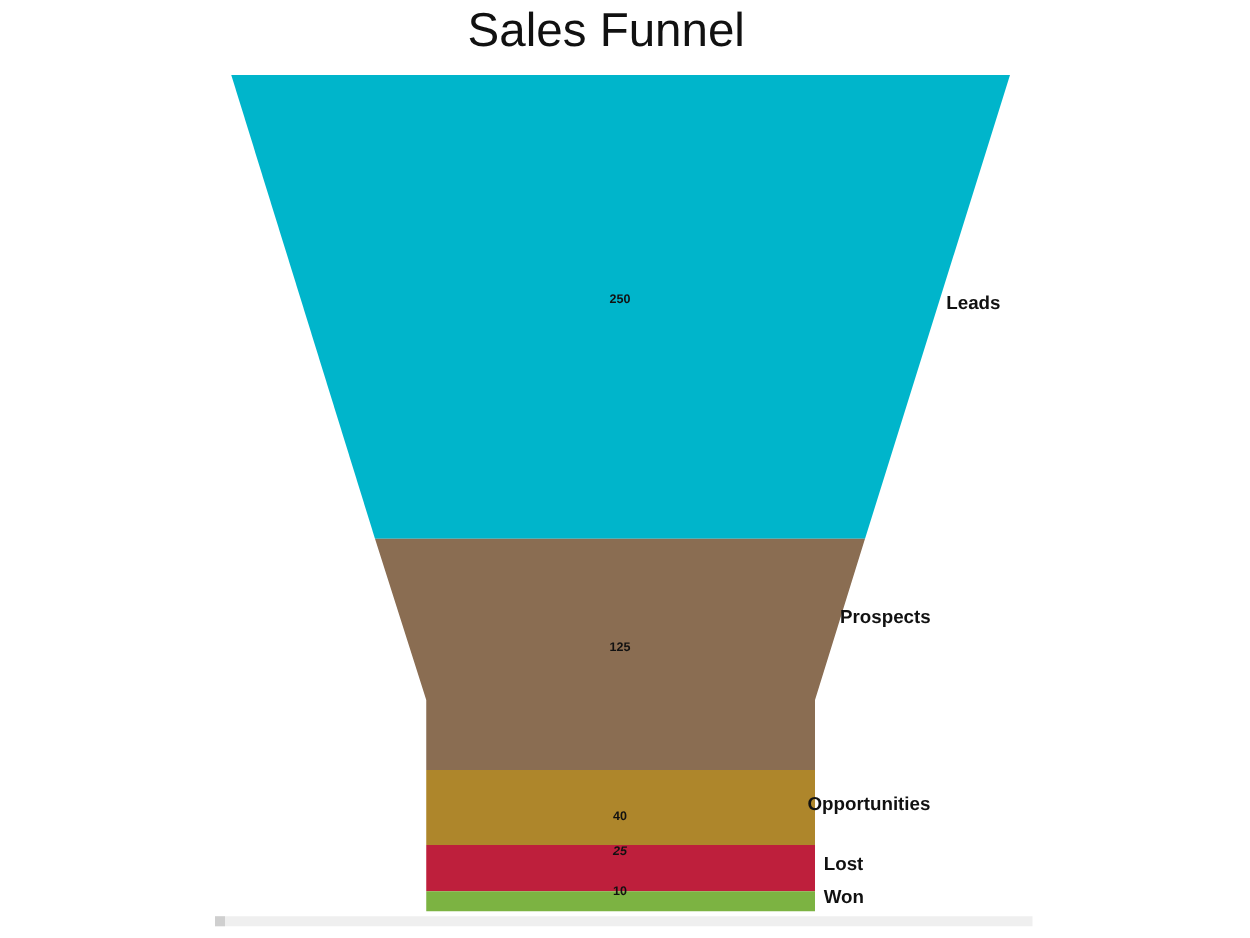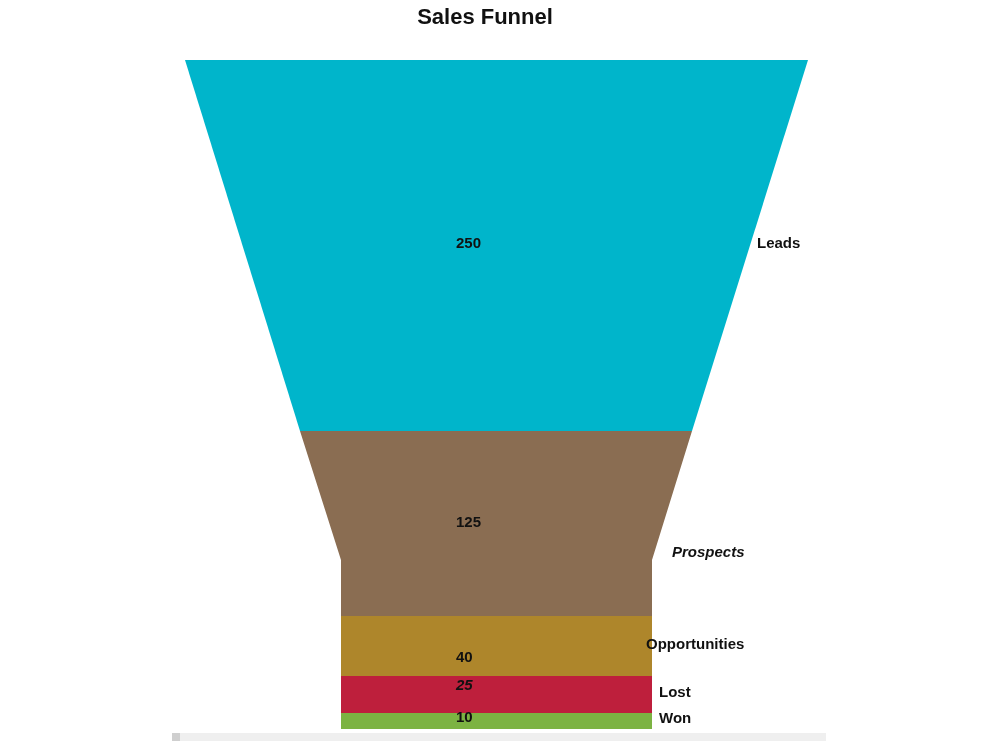--- a/index.html
+++ b/index.html
@@ -1,19 +1,19 @@
 <!DOCTYPE html>
 <html><head>
 <meta charset="utf-8">
 <style>
   html, body { margin:0; padding:0; background:#ffffff; }
   body { width:1000px; height:750px; position:relative; overflow:hidden; font-family:"Liberation Sans", "DejaVu Sans", sans-serif; }
-  .title { position:absolute; left:0; top:4px; width:970px; text-align:center; font-size:22px; font-weight:bold; color:#111; }
+  .title { position:absolute; left:0; top:4px; width:970px; text-align:center; font-size:38px; font-weight:normal; color:#111; }
   svg.funnel { position:absolute; left:0; top:0; }
-  .vlabel { position:absolute; font-size:15px; font-weight:bold; color:#111; width:80px; }
+  .vlabel { position:absolute; font-size:10px; font-weight:bold; color:#111; text-align:center; width:80px; }
   .clabel { position:absolute; font-size:15px; font-weight:bold; color:#111; white-space:nowrap; }
   .scrolltrack { position:absolute; left:172px; top:733px; width:654px; height:8px; background:#efefef; }
   .scrollthumb { position:absolute; left:172px; top:733px; width:8px; height:8px; background:#cfcfcf; }
 </style>
 </head>
 <body>
 
 <div class="title">Sales Funnel</div>
 
 <svg class="funnel" width="1000" height="750">
@@ -24,19 +24,19 @@
   <rect x="341" y="713" width="311" height="16" fill="#7CB342"></rect>
 </svg>
 
 <div class="vlabel" style="left:456px; top:234px;">250</div>
 <div class="vlabel" style="left:456px; top:513px;">125</div>
 <div class="vlabel" style="left:456px; top:648px;">40</div>
 <div class="vlabel" style="left:456px; top:676px;font-style:italic;">25</div>
 <div class="vlabel" style="left:456px; top:708px;">10</div>
 
 <div class="clabel" style="left:757px; top:234px;">Leads</div>
-<div class="clabel" style="left:672px; top:543px;font-style:italic;">Prospects</div>
+<div class="clabel" style="left:672px; top:485px;">Prospects</div>
 <div class="clabel" style="left:646px; top:635px;">Opportunities</div>
 <div class="clabel" style="left:659px; top:683px;text-align:right;">Lost</div>
 <div class="clabel" style="left:659px; top:709px;text-align:center;">Won</div>
 
 <div class="scrolltrack"></div>
 <div class="scrollthumb"></div>
 
 </body></html>

